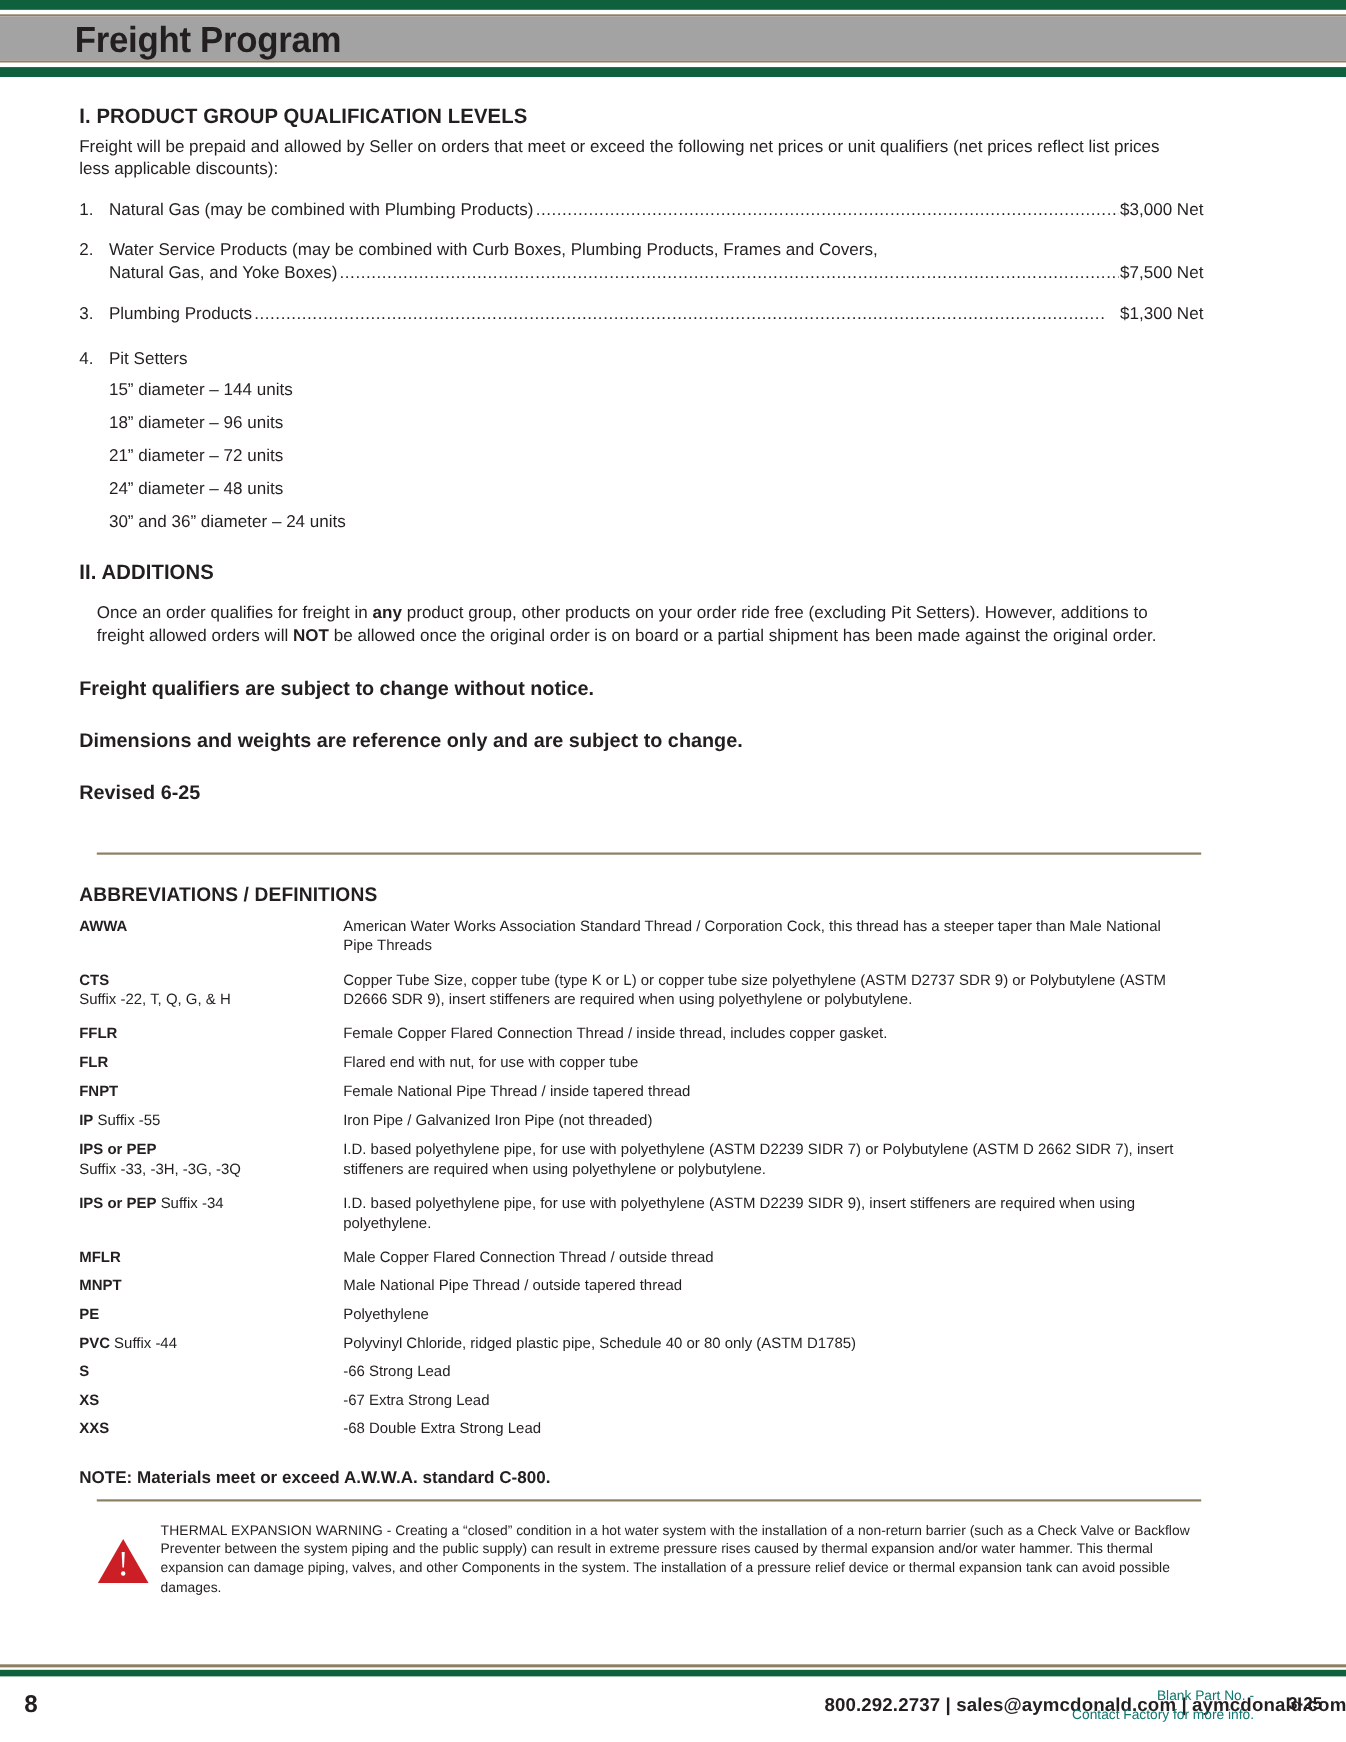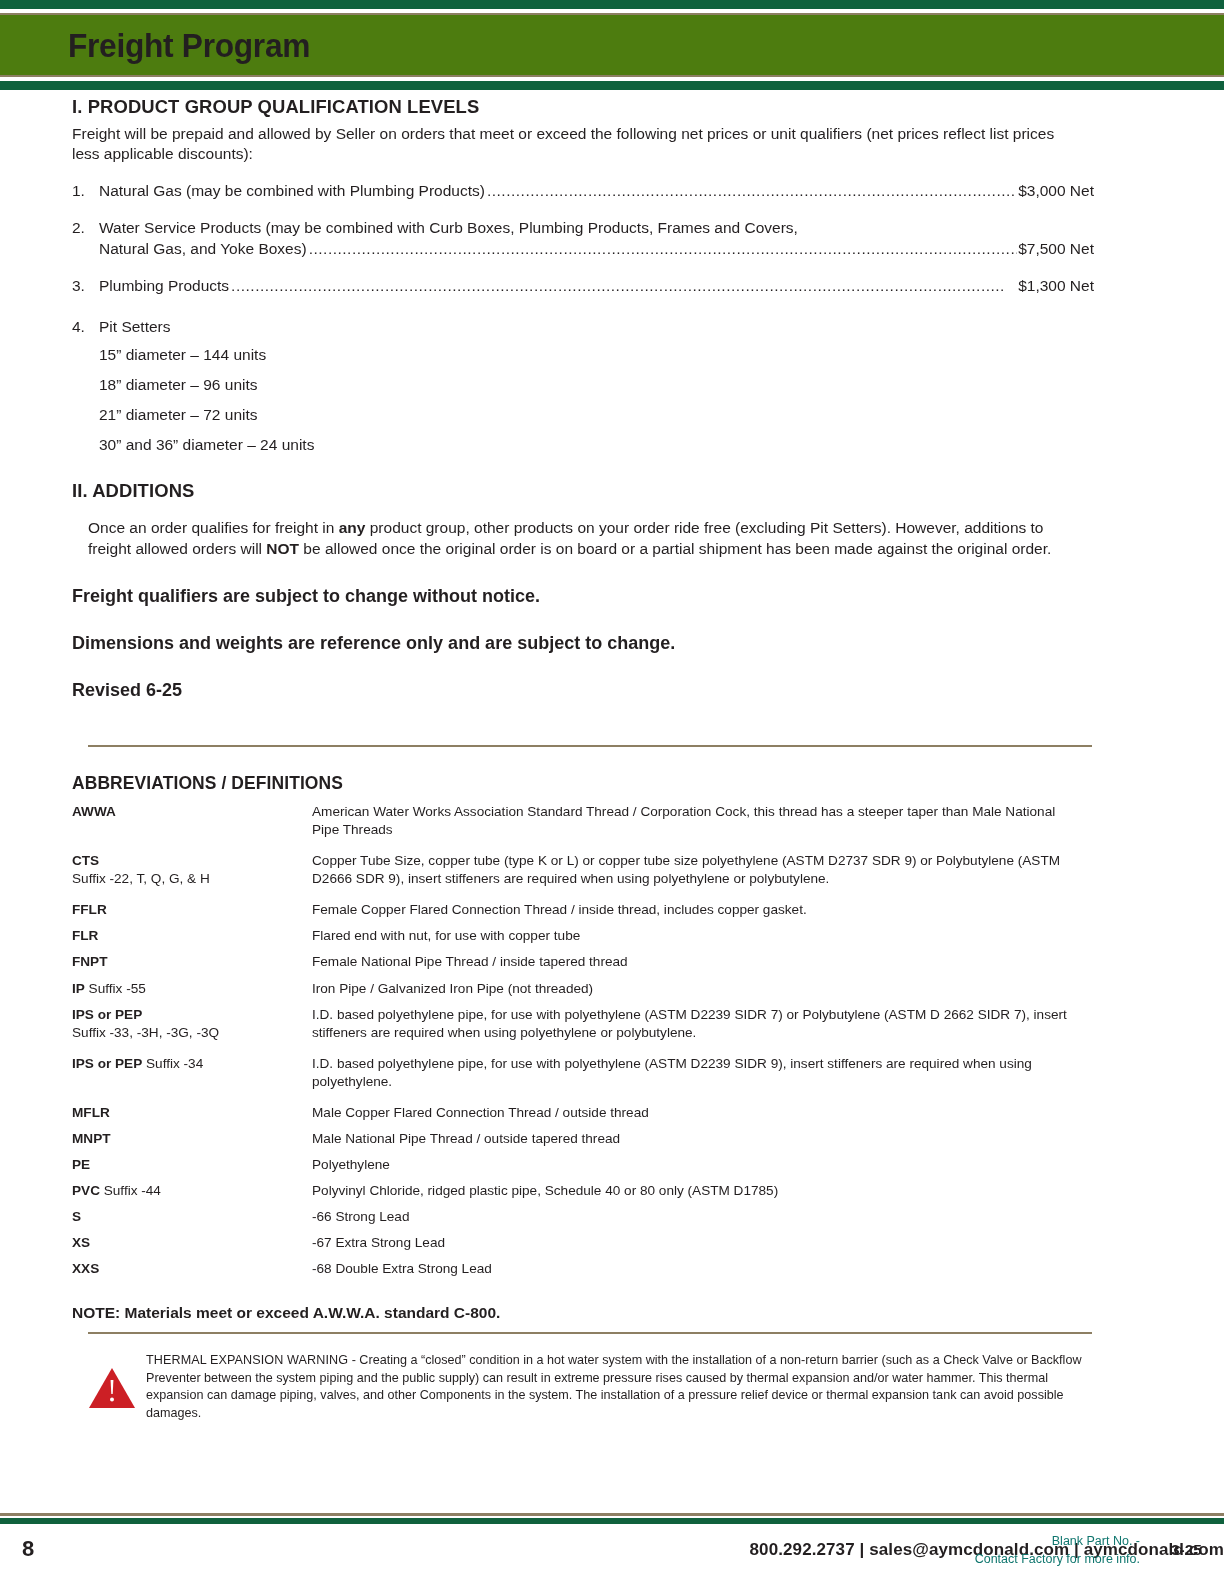--- a/index.html
+++ b/index.html
@@ -12,21 +12,21 @@
     position:relative;
     overflow:hidden;
   }
   .page{position:relative;width:1224px;height:1584px;}
 
   
   .hdr{position:absolute;left:0;top:0;width:1224px;}
   .hdr-green-top{height:9px;background:#0f613d;width:100%;}
   .hdr-gap1{height:4px;background:#ffffff;}
   .hdr-rule-top{height:2px;background:#8d7f63;width:100%;}
-  .hdr-title-band{height:60px;background:#4d7c0f;display:flex;align-items:center;}
+  .hdr-title-band{height:40px;background:#a3a3a3;display:flex;align-items:center;}
   .hdr-title{
     margin-left:68px;
     font-size:33px;
     font-weight:bold;
     letter-spacing:-0.3px;
     color:#231f20;
     line-height:1;
     transform:scaleX(0.96);
     transform-origin:left center;
   }
@@ -185,20 +185,21 @@
 
       <div class="pit">
         <div class="pit-head">
           <span class="num">4.</span>
           <span>Pit Setters</span>
         </div>
         <ul>
           <li>15” diameter – 144 units</li>
           <li>18” diameter – 96 units</li>
           <li>21” diameter – 72 units</li>
+          <li>24” diameter – 48 units</li>
           <li>30” and 36” diameter – 24 units</li>
         </ul>
       </div>
 
       <div class="sec2">
         <h2 class="sec">II. ADDITIONS</h2>
         <p class="para"><span>Once an order qualifies for freight in </span><b>any</b><span> product group, other products on your order ride free (excluding Pit Setters).  However, additions to freight allowed orders will </span><b>NOT</b><span> be allowed once the original order is on board or a partial shipment has been made against the original order.</span></p>
 
         <p class="bold-para">Freight qualifiers are subject to change without notice.</p>
         <p class="bold-para">Dimensions and weights are reference only and are subject to change.</p>

